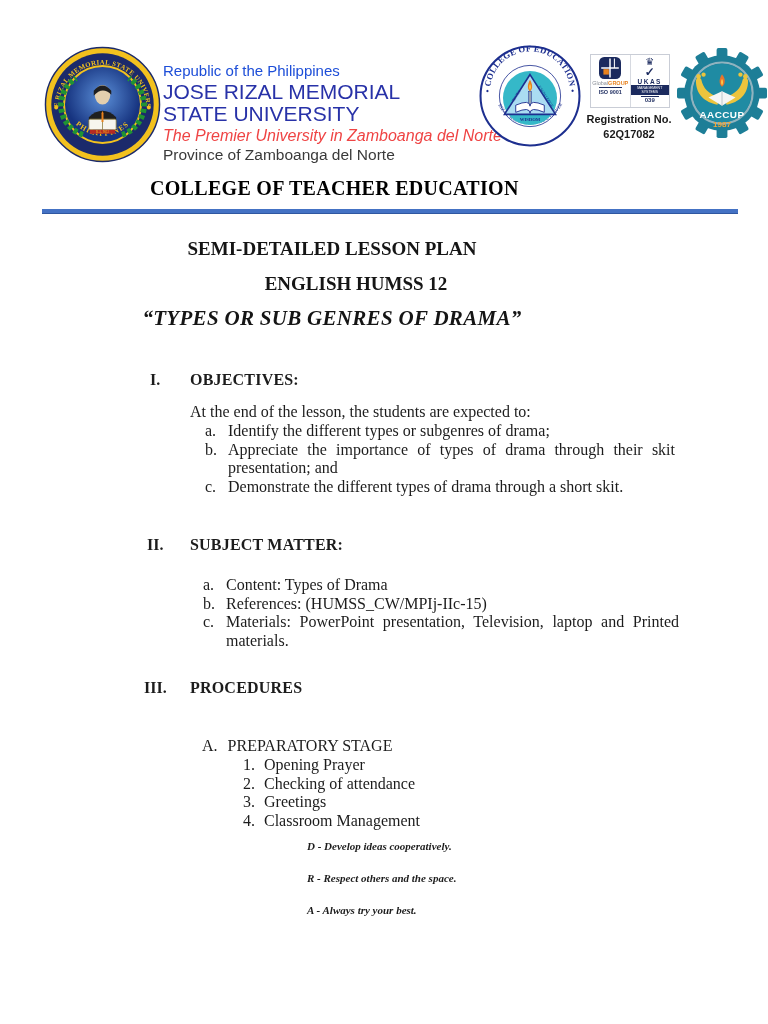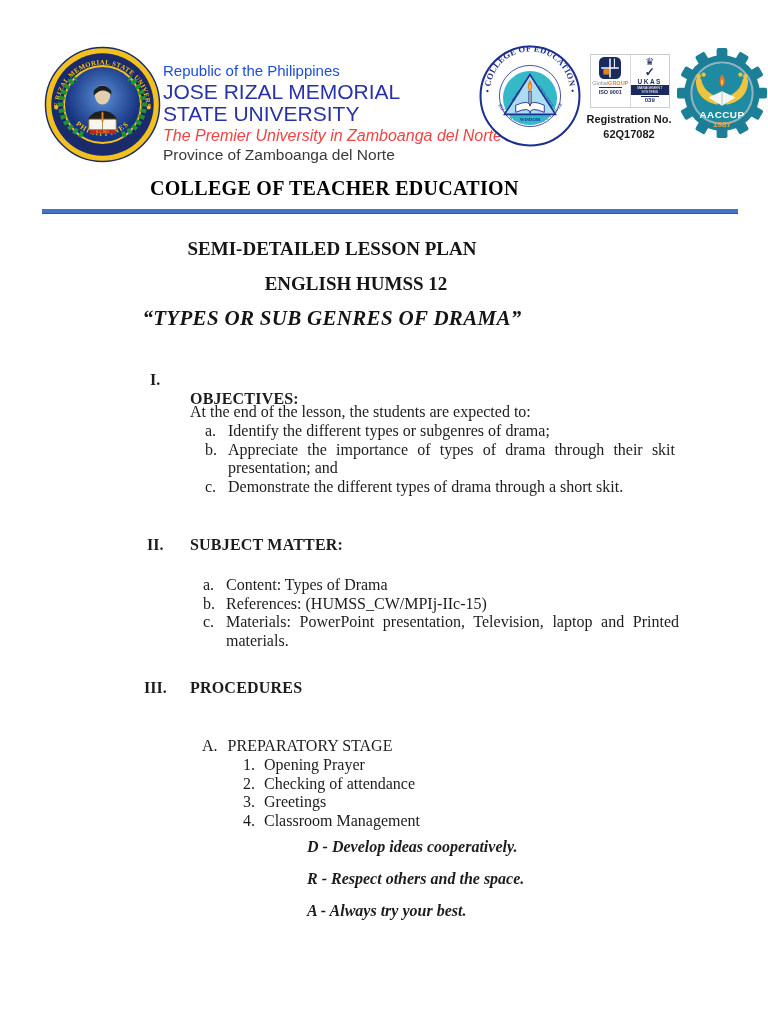--- a/index.html
+++ b/index.html
@@ -49,21 +49,21 @@
   .para{position:absolute;left:190px;font-size:16px;}
   .ltr-list{position:absolute;font-size:16px;line-height:18.6px;}
   .ltr-item{display:flex;}
   .ltr{width:23px;flex:none;}
   .ltr-text{flex:1;text-align:justify;text-align-last:left;}
   .stage{position:absolute;left:202px;top:737px;font-size:16px;}
   .stage .stage-ltr{margin-right:10px;}
   .num-list{position:absolute;left:243px;top:756px;font-size:16px;line-height:18.6px;}
   .num-item{display:flex;}
   .num{width:21px;flex:none;}
-  .rules{position:absolute;left:307px;top:837px;font-size:16px;line-height:19px;}
+  .rules{position:absolute;left:307px;top:837px;font-size:11px;line-height:19px;}
   .rules .rule-txt{font-weight:bold;font-style:italic;margin-bottom:13px;}
 </style>
 </head>
 <body>
 
 <div class="page">
 
   <svg class="seal" width="117" height="117" viewBox="0 0 120 120">
     <defs>
       <radialGradient id="usGrad" cx="50%" cy="40%">
@@ -202,21 +202,21 @@
   </svg>
 
   <div class="college">COLLEGE OF TEACHER EDUCATION</div>
   <div class="rule-line"></div>
 
   <div class="title t1">SEMI-DETAILED LESSON PLAN</div>
   <div class="title t2">ENGLISH HUMSS 12</div>
   <div class="title t3">“TYPES OR SUB GENRES OF DRAMA”</div>
 
   <div class="sec-num" style="left:150px;top:371px">I.</div>
-  <div class="sec-head" style="top:390px">OBJECTIVES:</div>
+  <div class="sec-head" style="top:371px">OBJECTIVES:</div>
   <div class="para" style="top:403px">At the end of the lesson, the students are expected to:</div>
   <div class="ltr-list" style="left:205px;top:422px;width:470px">
     <div class="ltr-item">
       <span class="ltr">a.</span>
       <span class="ltr-text">Identify the different types or subgenres of drama;</span>
     </div>
     <div class="ltr-item">
       <span class="ltr">b.</span>
       <span class="ltr-text">Appreciate the importance of types of drama through their skit presentation; and</span>
     </div>

